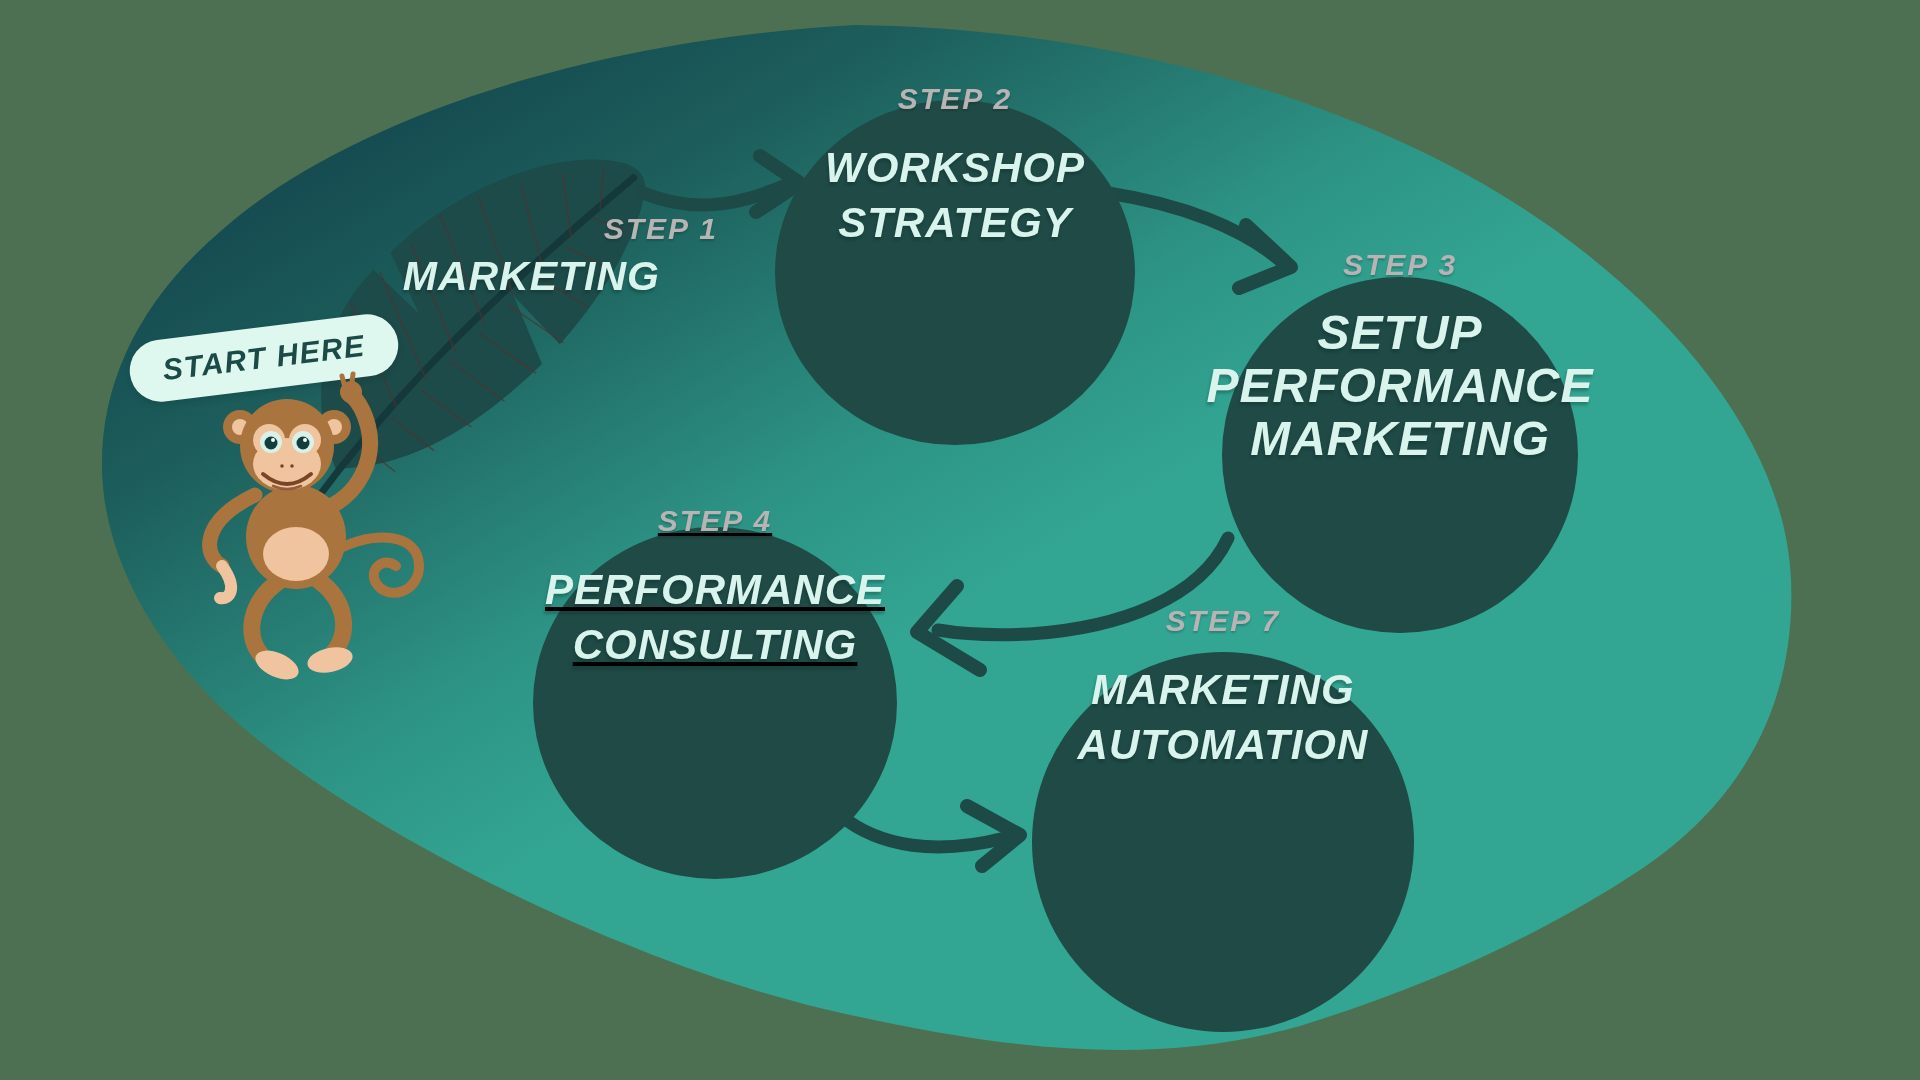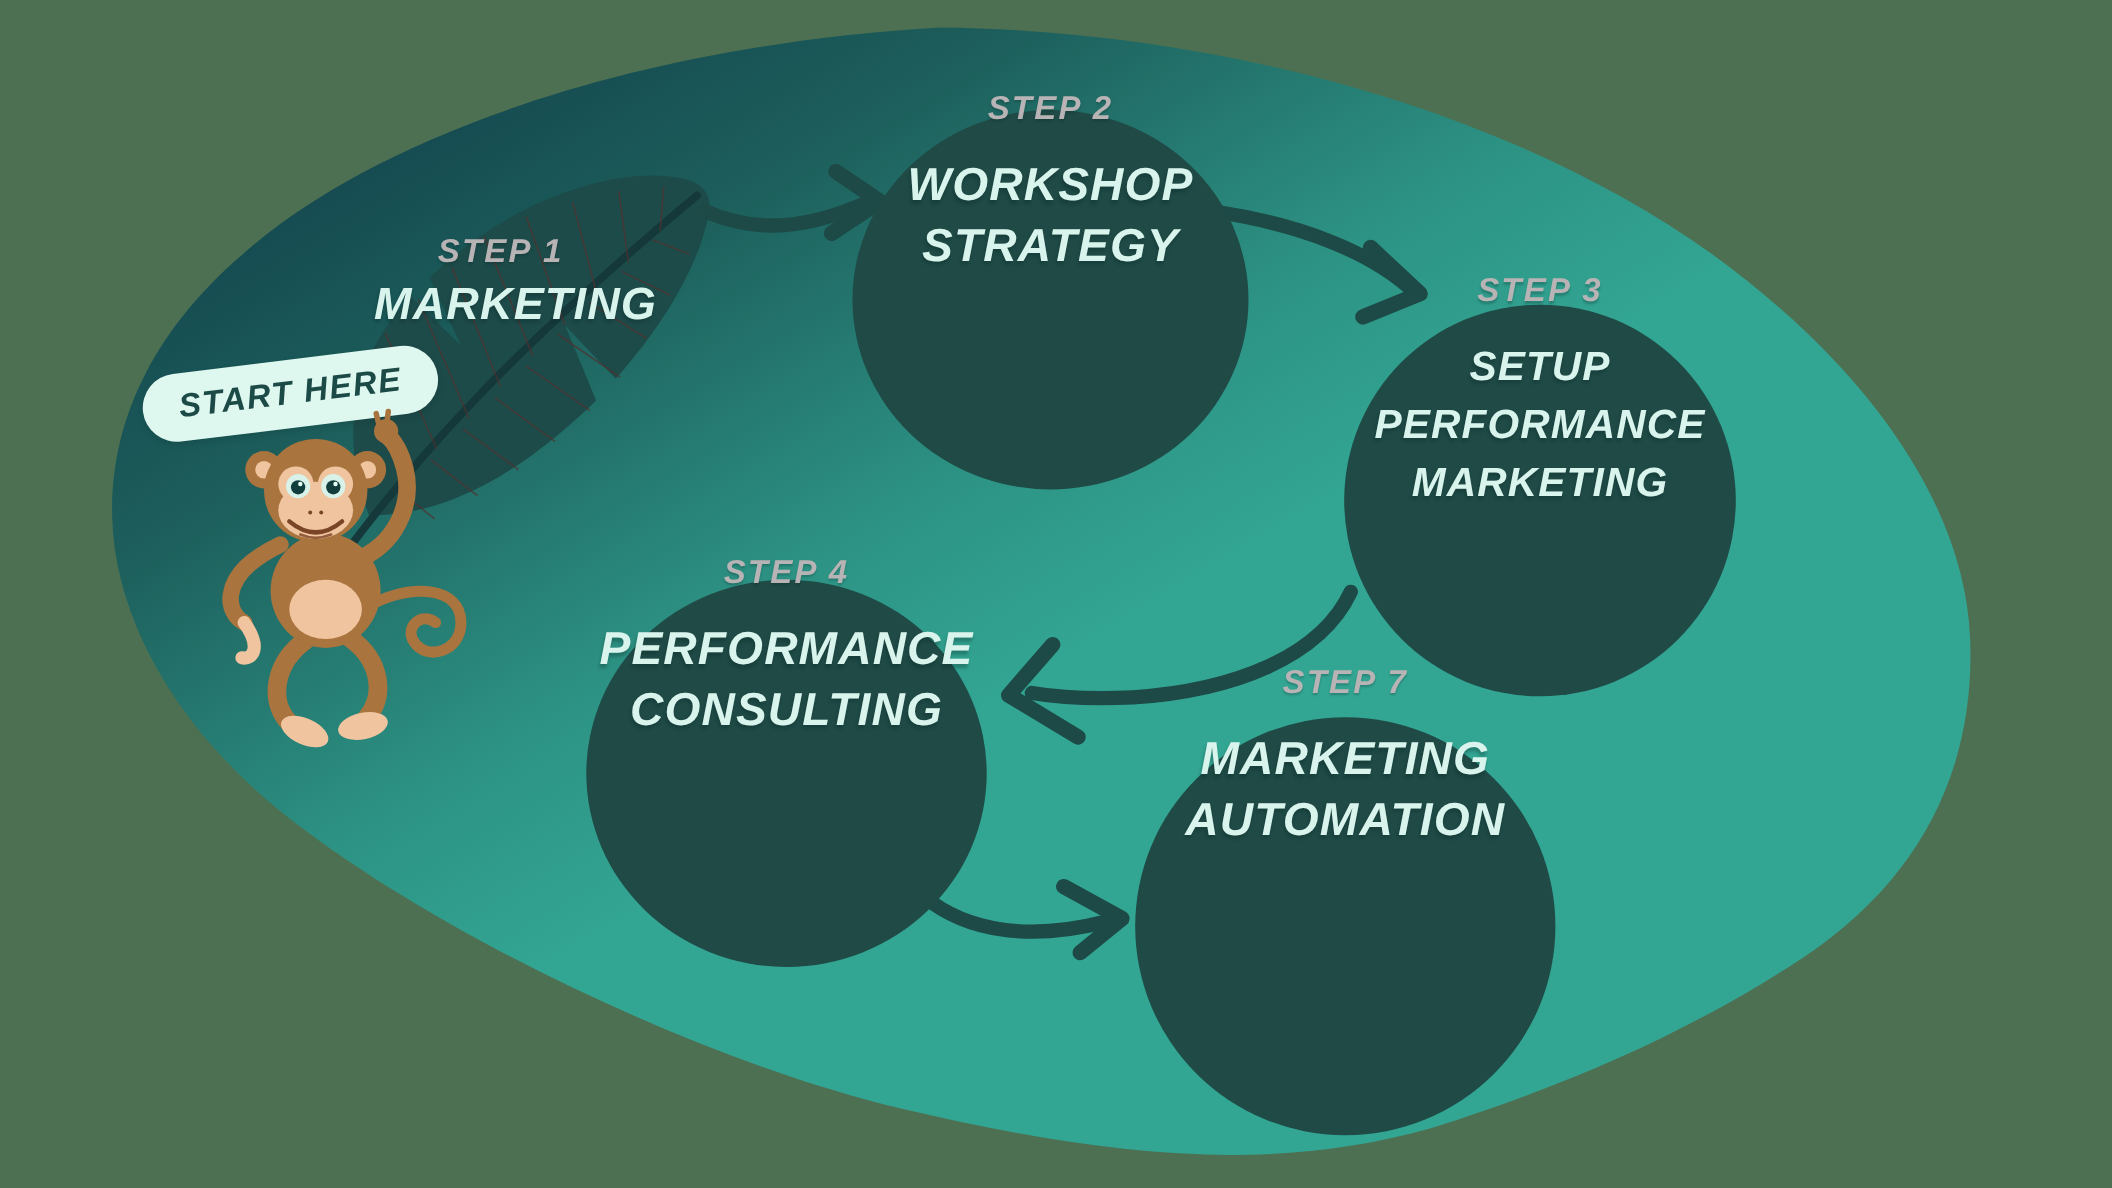--- a/index.html
+++ b/index.html
@@ -10,43 +10,43 @@
 
   
   .badge{position:absolute;left:129px;top:327px;width:270px;height:62px;
          background:var(--badge_bg,#DEF7EF);border-radius:34px;
          transform:rotate(-7deg);display:flex;align-items:center;justify-content:center;
          box-shadow:0 3px 6px rgba(10,40,38,.18);}
   .badge span{font:italic 800 30px/30px "Liberation Sans",sans-serif;
               color:var(--badge_text,#1C4A47);letter-spacing:1.5px;}
 
   
-  .step1-block{position:absolute;left:340px;top:212px;width:320px;text-align:left;}
+  .step1-block{position:absolute;left:340px;top:212px;width:320px;text-align:right;}
   .step1-block .step-label{display:block;transform:translateX(58px);margin-bottom:4px;}
 
   .step-label{font:italic 700 30px/34px "Liberation Sans",sans-serif;
               color:var(--gray_label,#B8B4B5);letter-spacing:2px;
               text-shadow:0 2px 2px rgba(8,35,33,.25);}
   .title-line{display:block;font:italic 800 41px/52px "Liberation Sans",sans-serif;
               color:var(--mint_text,#D9F4EC);letter-spacing:1px;
               text-shadow:-1px 3px 3px rgba(8,35,33,.3);}
 
   
   .circle{position:absolute;border-radius:50%;background:var(--circle_fill,#1F4A46);
           display:flex;align-items:flex-start;justify-content:center;text-align:center;}
   .circle .stack{display:flex;flex-direction:column;align-items:center;}
   .circle .step-label{margin-bottom:24px;}
   .circle .title-line{font-size:42px;line-height:55px;}
   #circle-step-2{left:775px;top:100px;width:360px;height:345px;}
   #circle-step-2 .stack{transform:translateY(-18px);}
   #circle-step-3{left:1222px;top:277px;width:356px;height:356px;}
   #circle-step-3 .stack{transform:translateY(-29px);}
-  #circle-step-3 .title-line{font-size:37px;line-height:53px;}
+  #circle-step-3 .title-line{font-size:48px;line-height:53px;}
   #circle-step-4{left:533px;top:527px;width:364px;height:352px;}
-  #circle-step-4 .stack{transform:translateY(-23px);}
+  #circle-step-4 .stack{transform:translateY(-23px);text-decoration:underline;}
   #circle-step-5{left:1032px;top:652px;width:382px;height:380px;}
   #circle-step-5 .stack{transform:translateY(-48px);}
 </style>
 </head>
 <body>
 
 <div class="stage">
 
   <svg width="1920" height="1080" viewBox="0 0 1920 1080">
     <defs>

